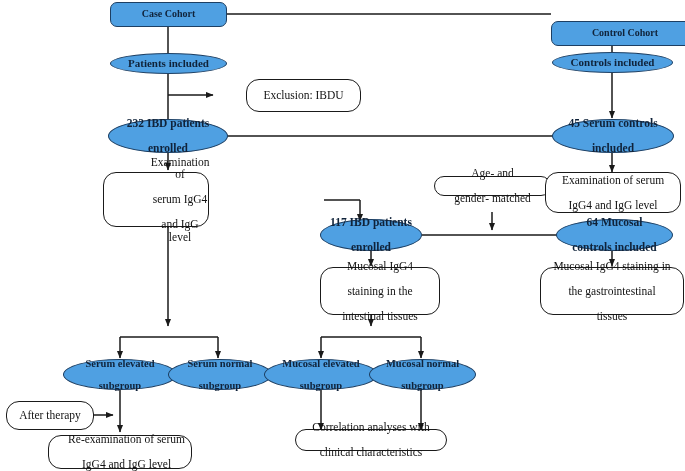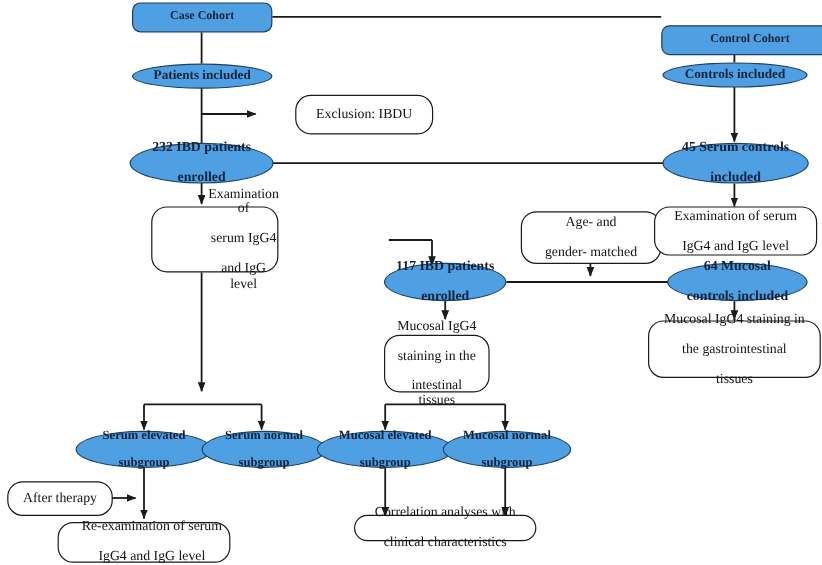--- a/index.html
+++ b/index.html
@@ -137,30 +137,30 @@
     </span>
   </div>
 
   <div class="node ellipse fs11" style="left:552px;top:119px;width:122px;height:34px;">
     <span>
       <span>45 Serum controls</span><br>
       <span>included</span>
     </span>
   </div>
 
-  <div class="node box fs11" style="left:126px;top:172px;width:106px;height:55px;padding-left:48px;">
+  <div class="node box fs11" style="left:103px;top:172px;width:106px;height:55px;padding-left:48px;">
     <span>
       <span>Examination of</span><br>
       <span>serum IgG4</span><br>
       <span>and IgG level</span>
     </span>
   </div>
 
 
-  <div class="node box fs11" style="left:434px;top:176px;width:117px;height:44px;">
+  <div class="node box fs11" style="left:434px;top:176px;width:117px;height:20px;">
     <span>
       <span>Age- and</span><br>
       <span>gender- matched</span>
     </span>
   </div>
 
   <div class="node box fs11" style="left:545px;top:172px;width:136px;height:41px;">
     <span>
       <span>Examination of serum</span><br>
       <span>IgG4 and IgG level</span>
@@ -174,21 +174,21 @@
     </span>
   </div>
 
   <div class="node ellipse fs11" style="left:556px;top:219px;width:117px;height:32px;">
     <span>
       <span>64 Mucosal</span><br>
       <span>controls included</span>
     </span>
   </div>
 
-  <div class="node box fs11" style="left:320px;top:267px;width:88px;height:48px;margin-top:12px;">
+  <div class="node box fs11" style="left:320px;top:267px;width:120px;height:48px;">
     <span>
       <span>Mucosal IgG4</span><br>
       <span>staining in the</span><br>
       <span>intestinal tissues</span>
     </span>
   </div>
 
   <div class="node box fs11" style="left:540px;top:267px;width:144px;height:48px;">
     <span>
       <span>Mucosal IgG4 staining in</span><br>

